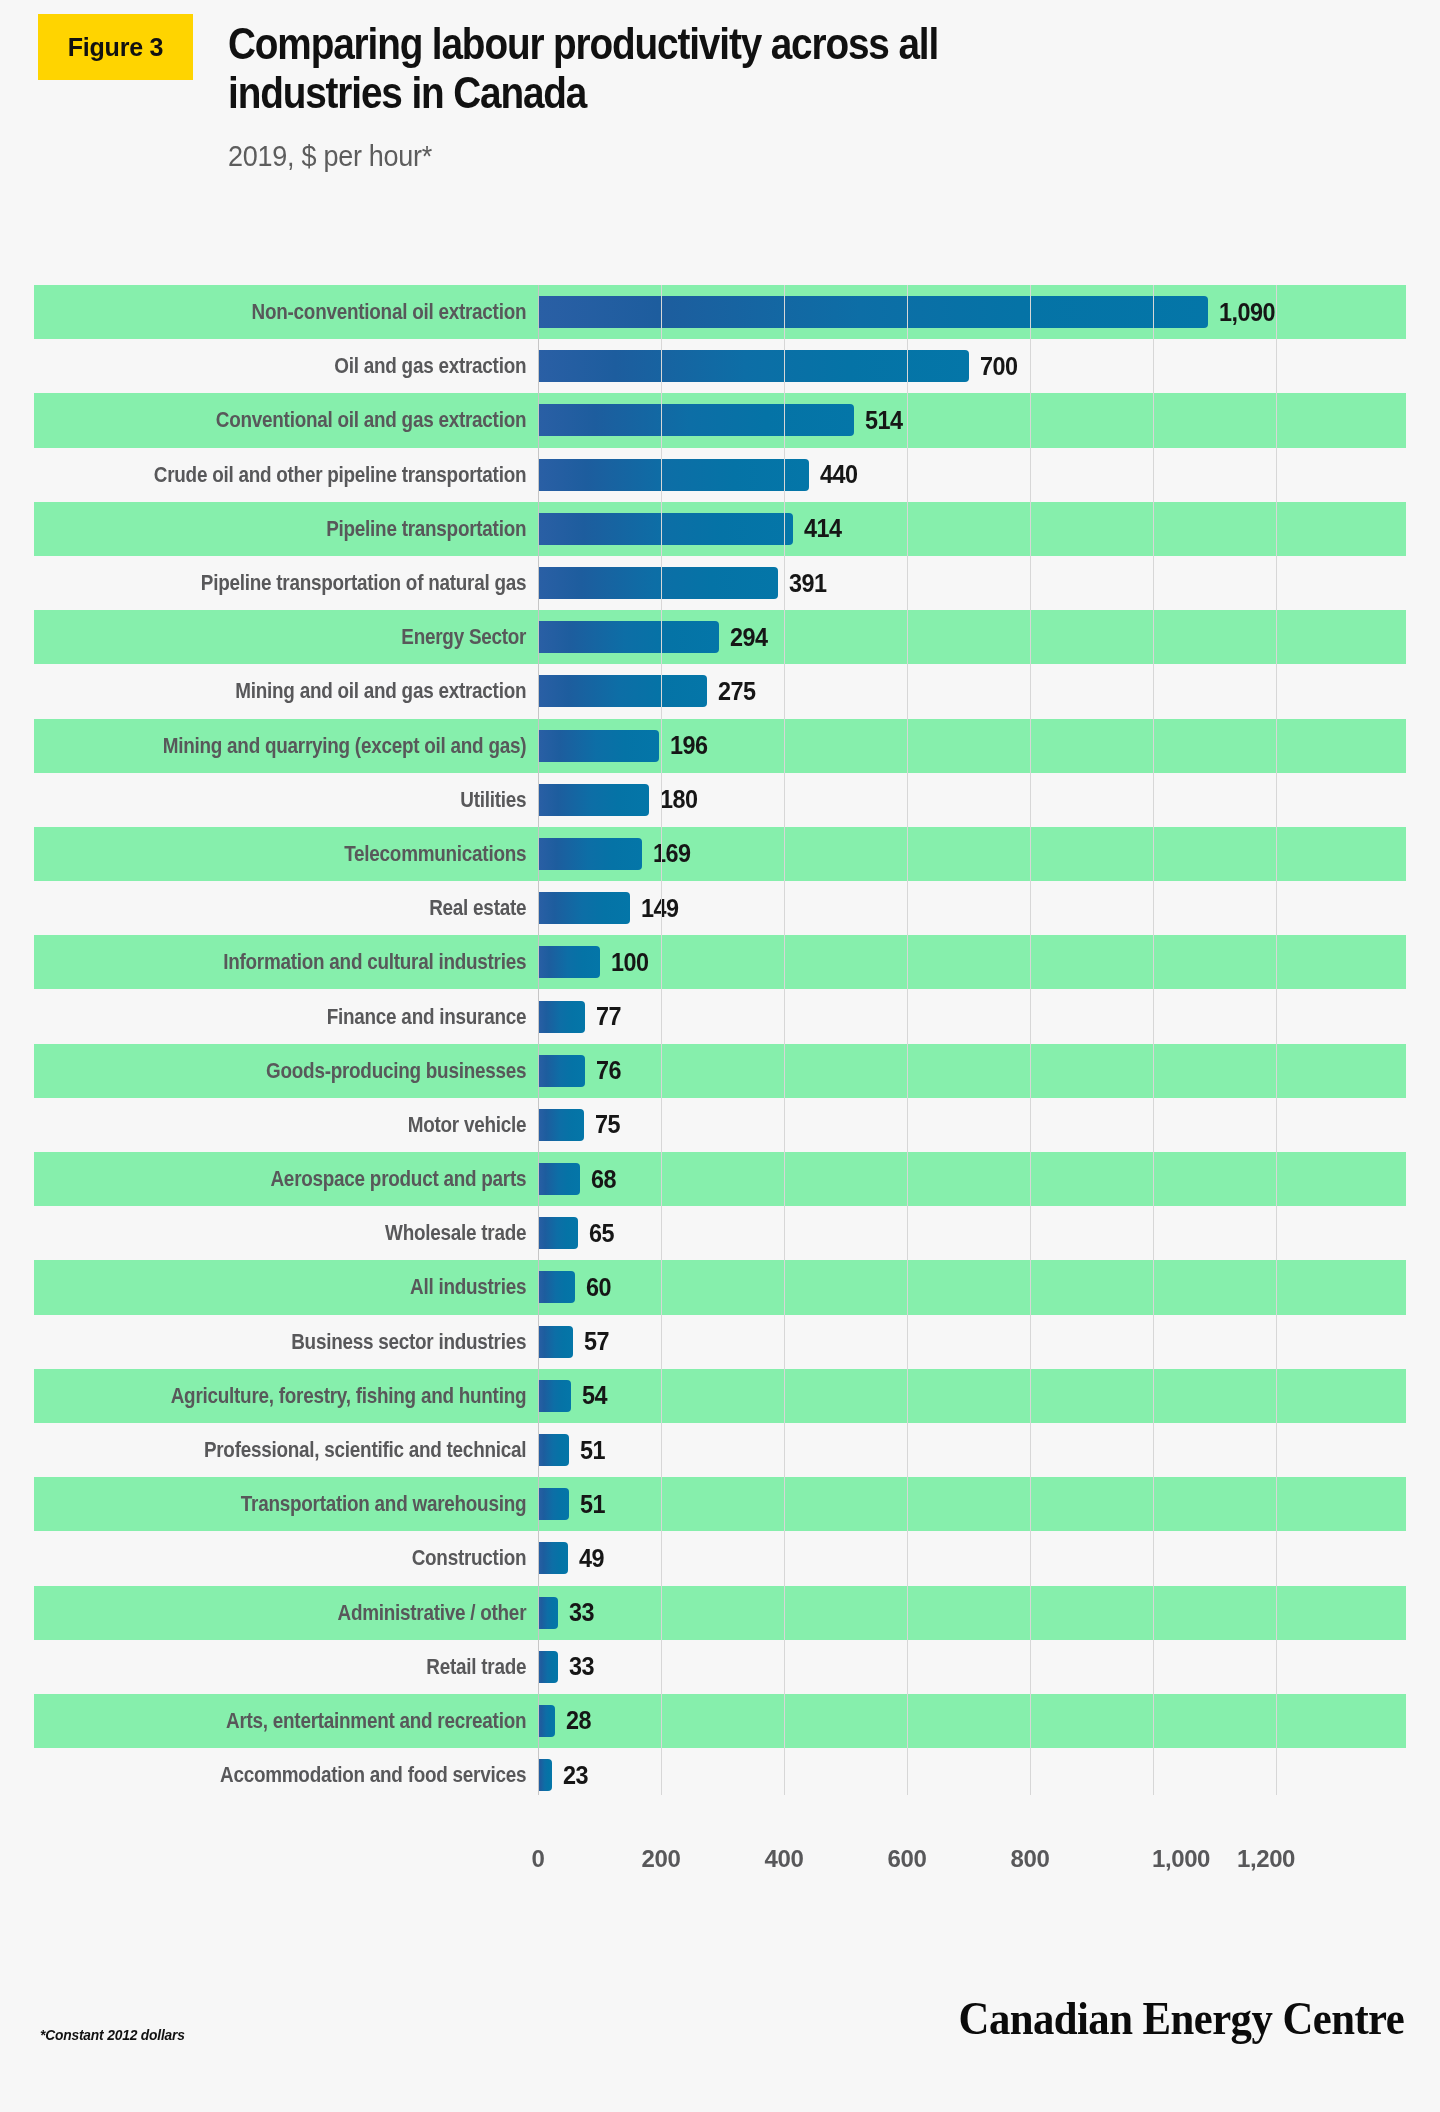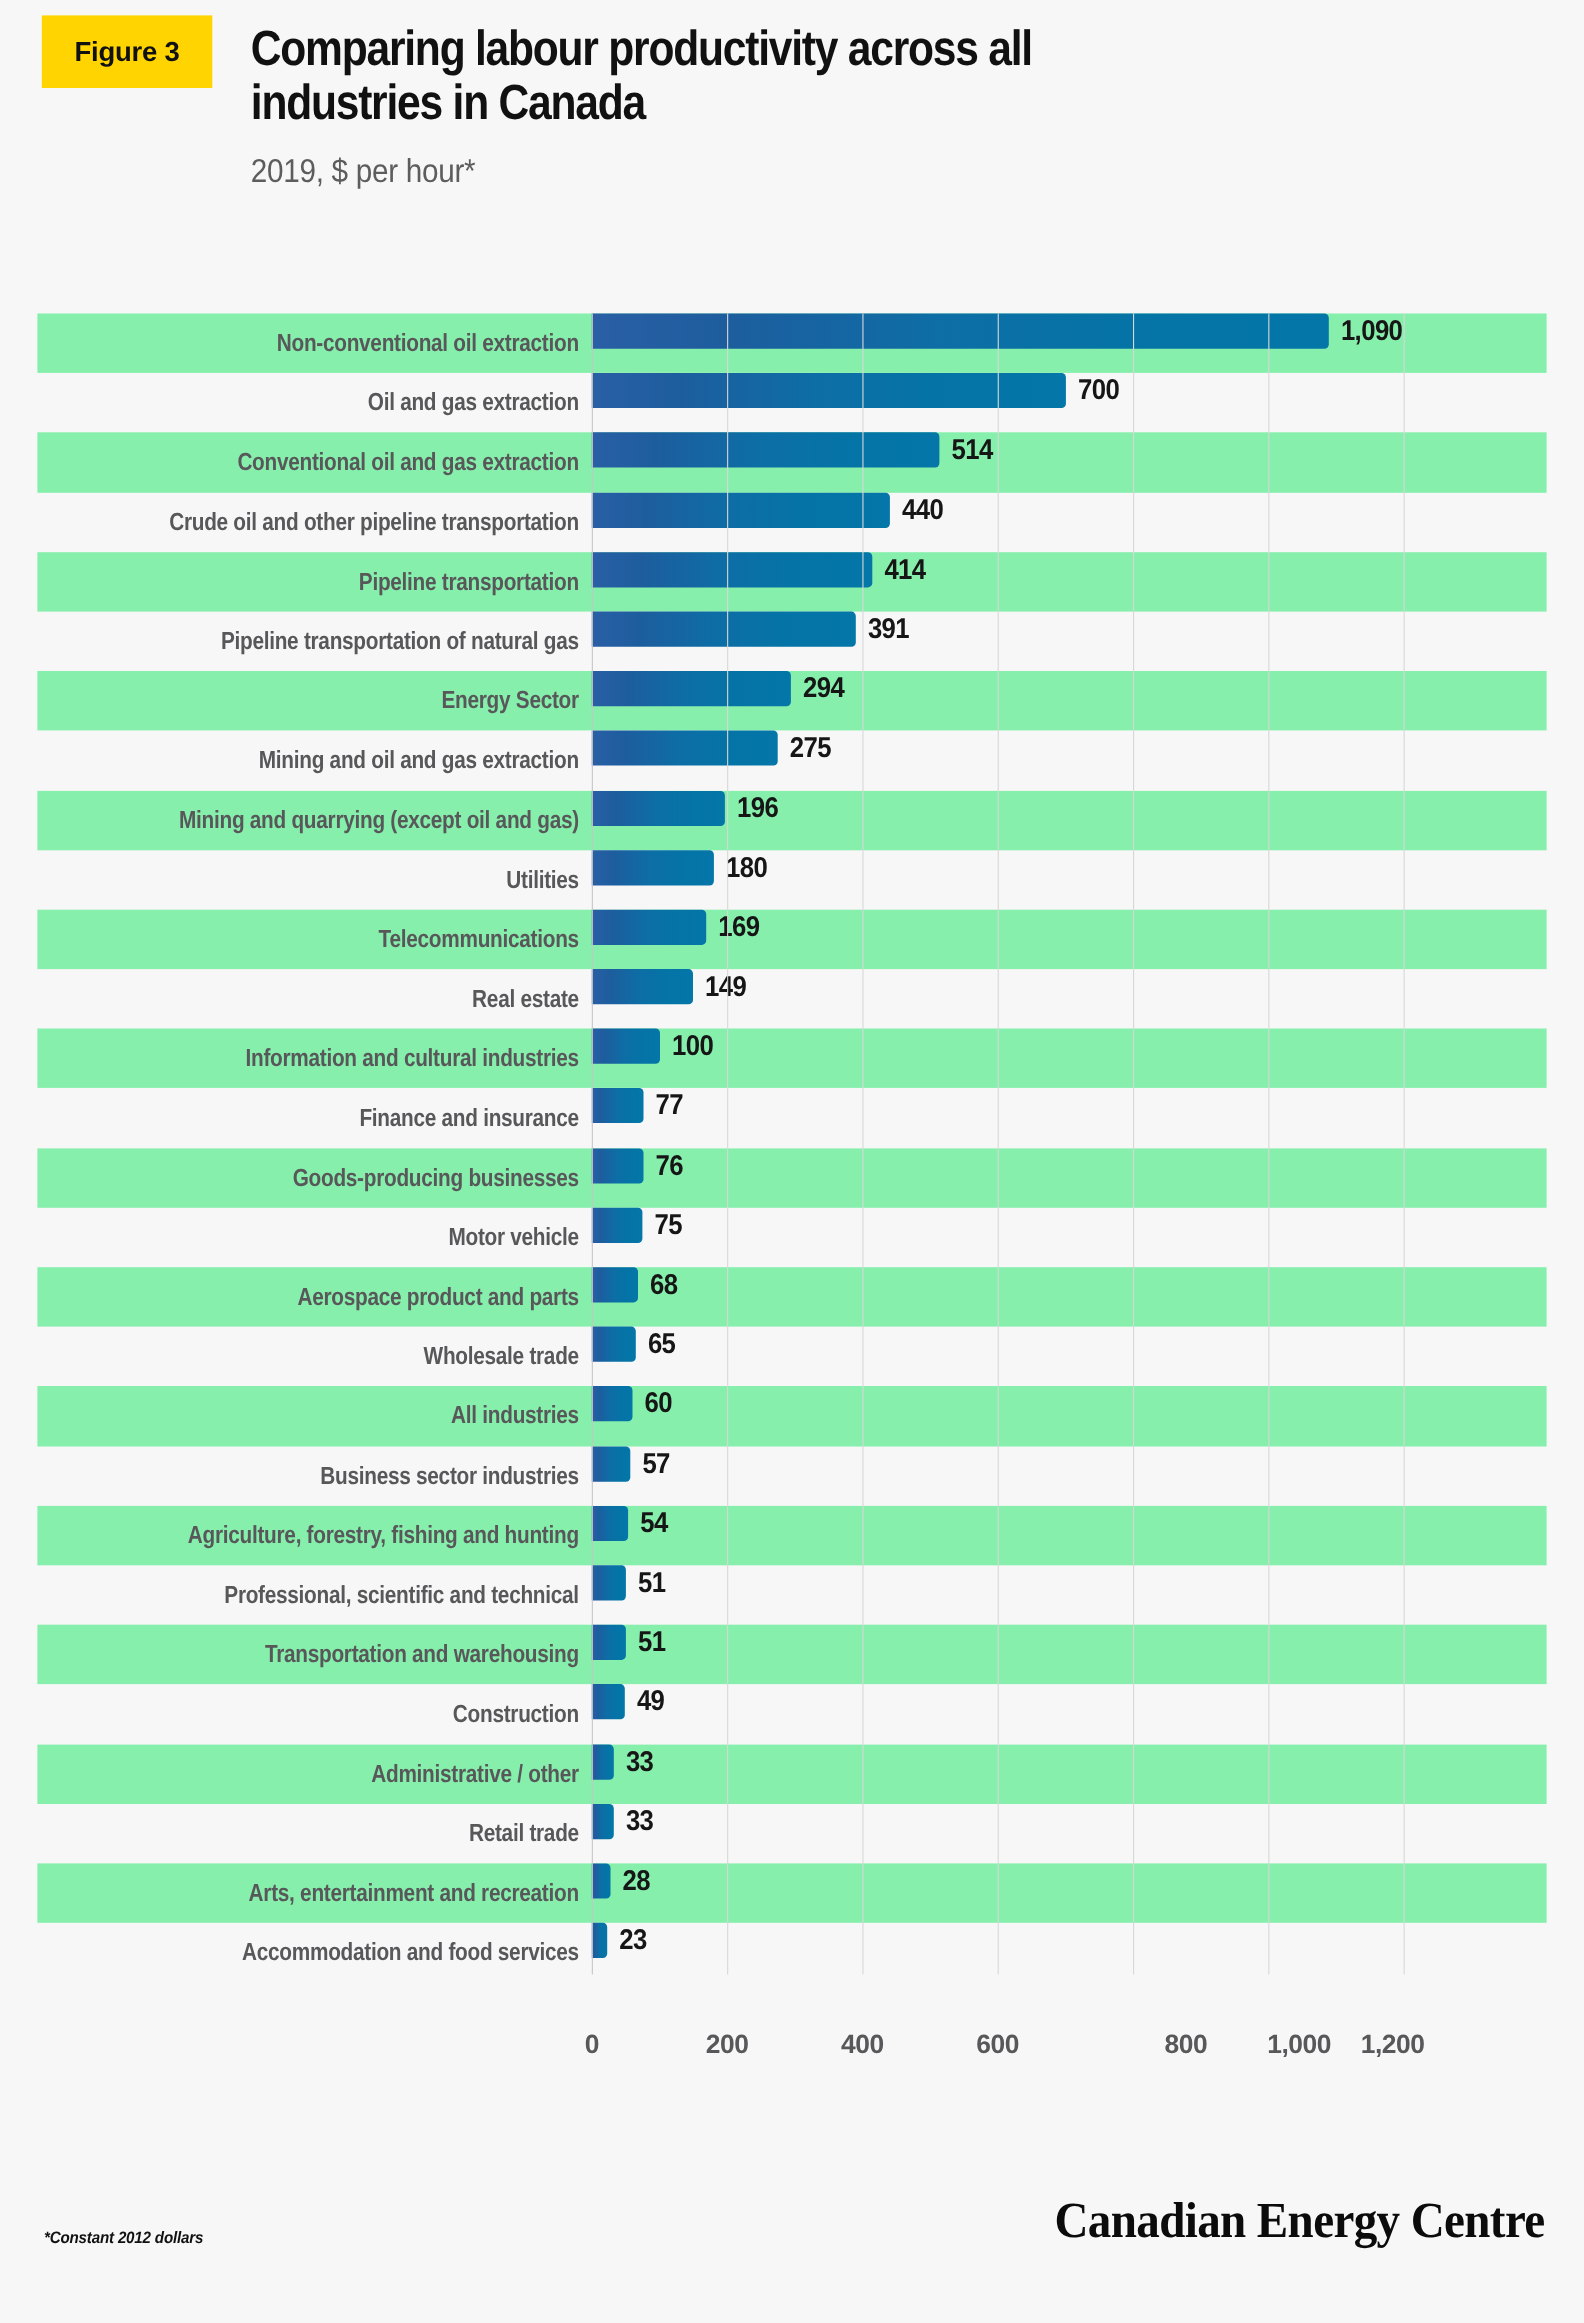--- a/index.html
+++ b/index.html
@@ -124,21 +124,21 @@
     transform: scaleX(0.84);
     transform-origin: right center;
     white-space: nowrap;
   }
 
   .bar-wrap {
     position: relative;
     flex: 1 1 auto;
     height: 100%;
     display: flex;
-    align-items: flex-start;
+    align-items: center;
     z-index: 4;
   }
   .bar {
     height: 32px;
     background: linear-gradient(to right, #2a5fa5 0%, #1d5d9e 18%, #0d6ea6 48%, #0573a6 72%, #0476a8 100%);
     border-radius: 0 4px 4px 0;
     min-width: 2px;
   }
   .bar-value {
     margin-left: 11px;
@@ -420,19 +420,19 @@
         </div>
       </div>
     </div>
 </div>
 
 <div class="xaxis" id="xaxis">
     <div class="xtick" style="left: 504px;">0</div>
     <div class="xtick" style="left: 627px;">200</div>
     <div class="xtick" style="left: 750px;">400</div>
     <div class="xtick" style="left: 873px;">600</div>
-    <div class="xtick" style="left: 996px; margin-left: 48px;">800</div>
+    <div class="xtick" style="left: 996px;">800</div>
     <div class="xtick" style="left: 1147px;">1,000</div>
     <div class="xtick" style="left: 1232px;">1,200</div>
   </div>
 
 <div class="footnote">*Constant 2012 dollars</div>
 <div class="brand">Canadian Energy Centre</div>
 
 </body></html>

